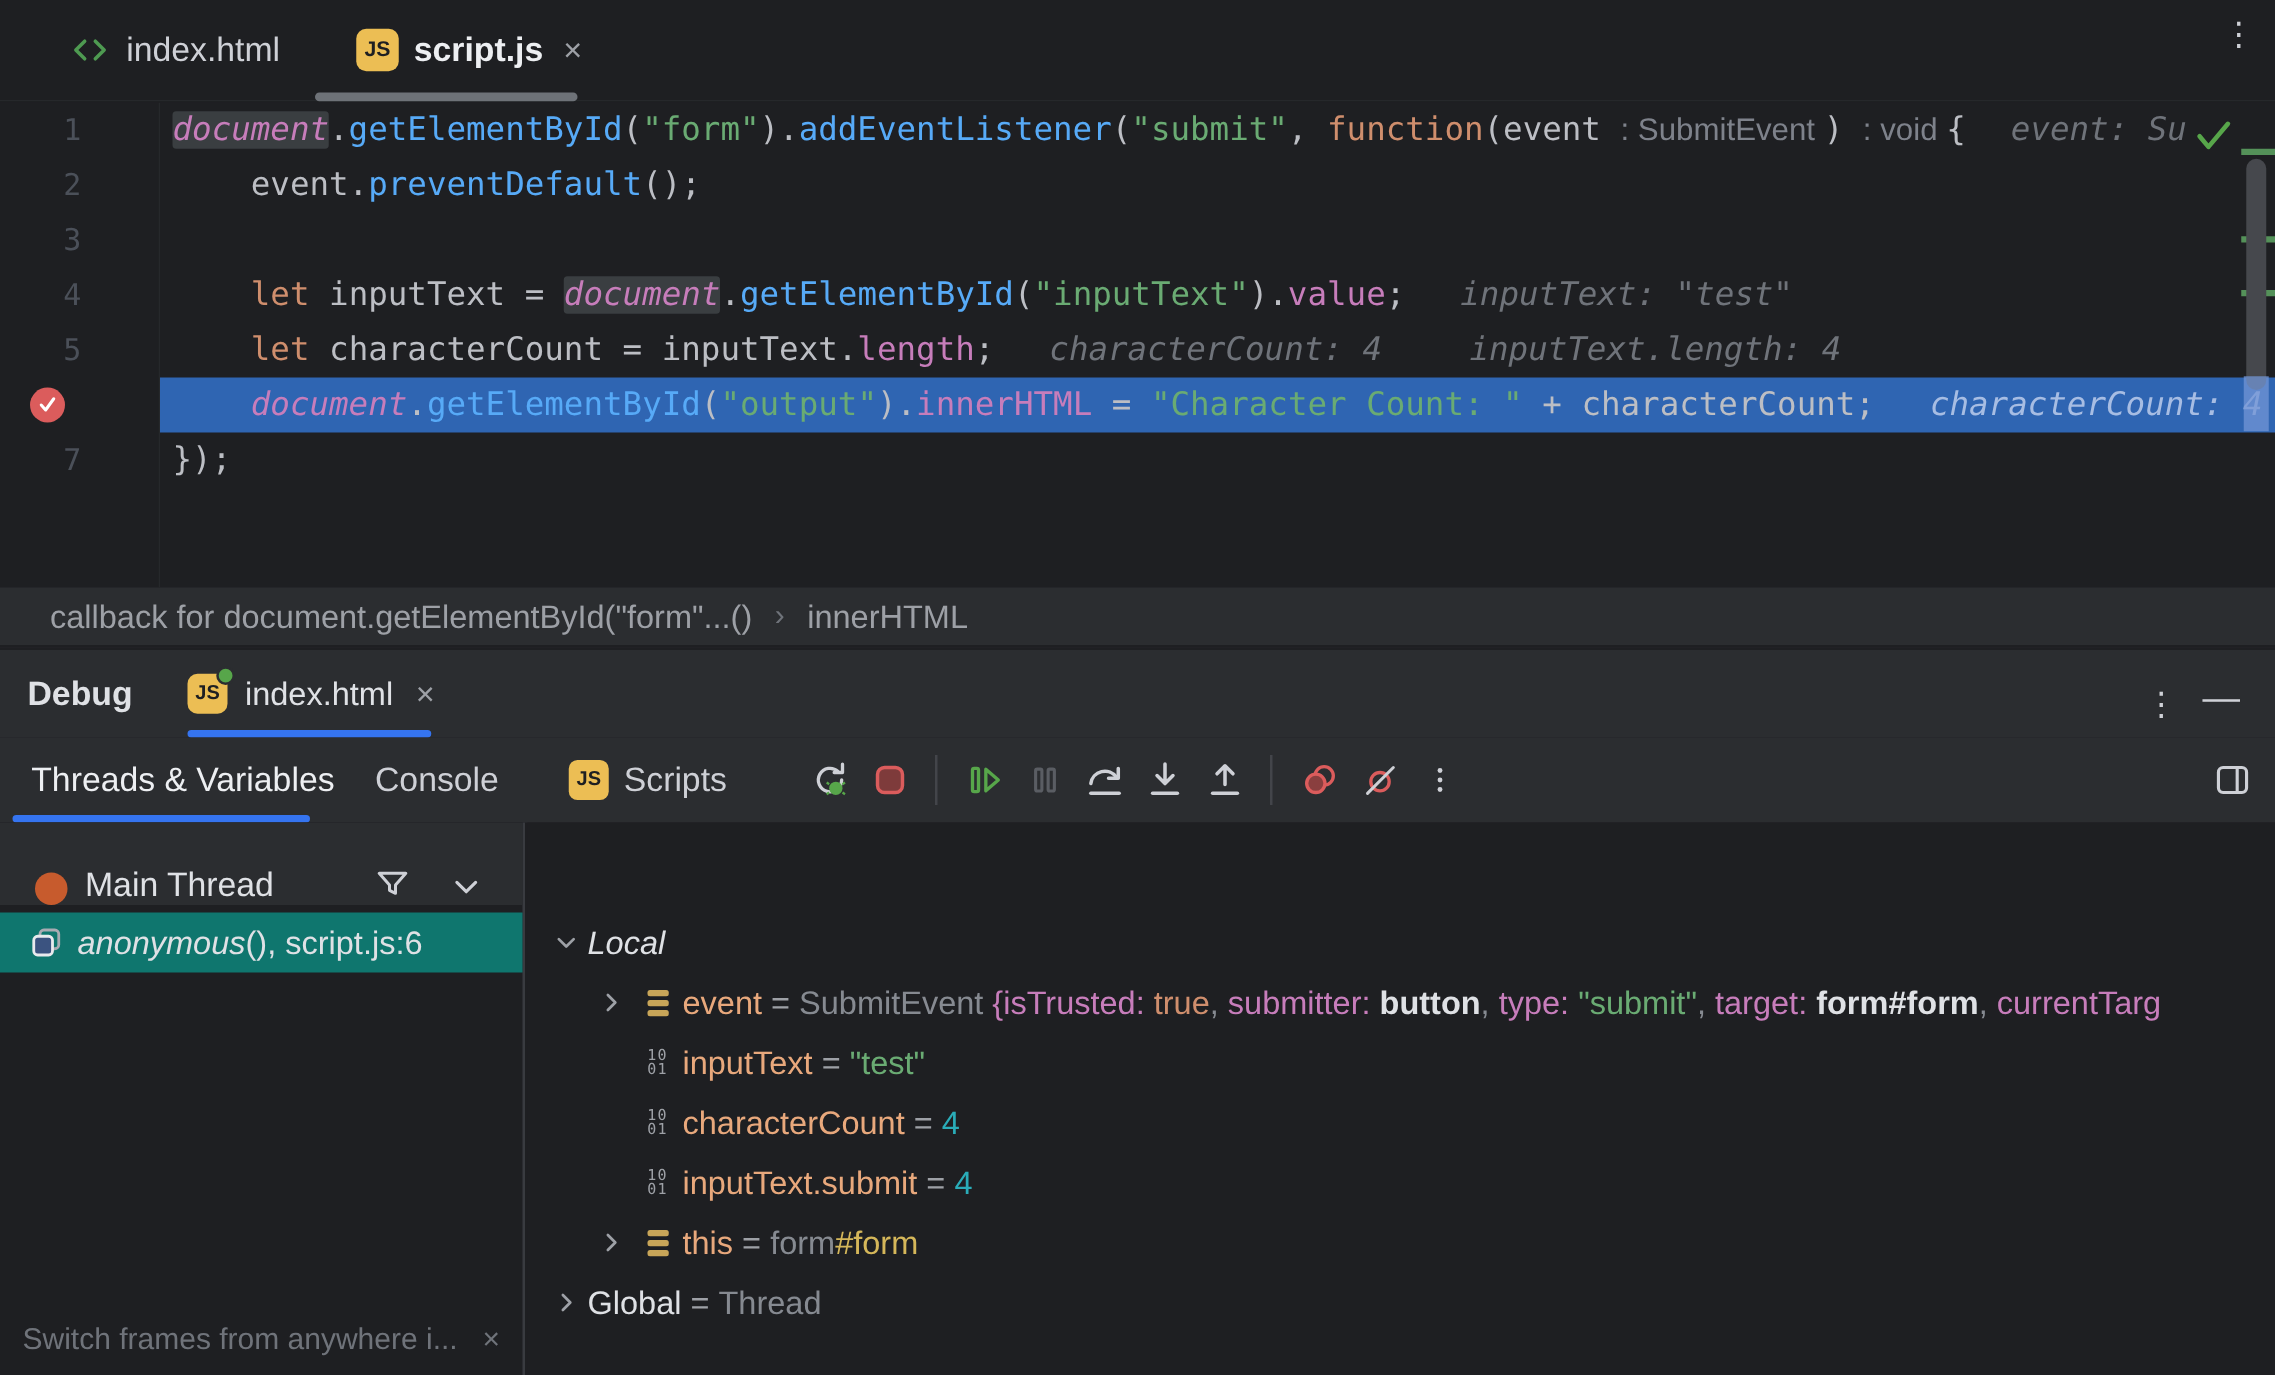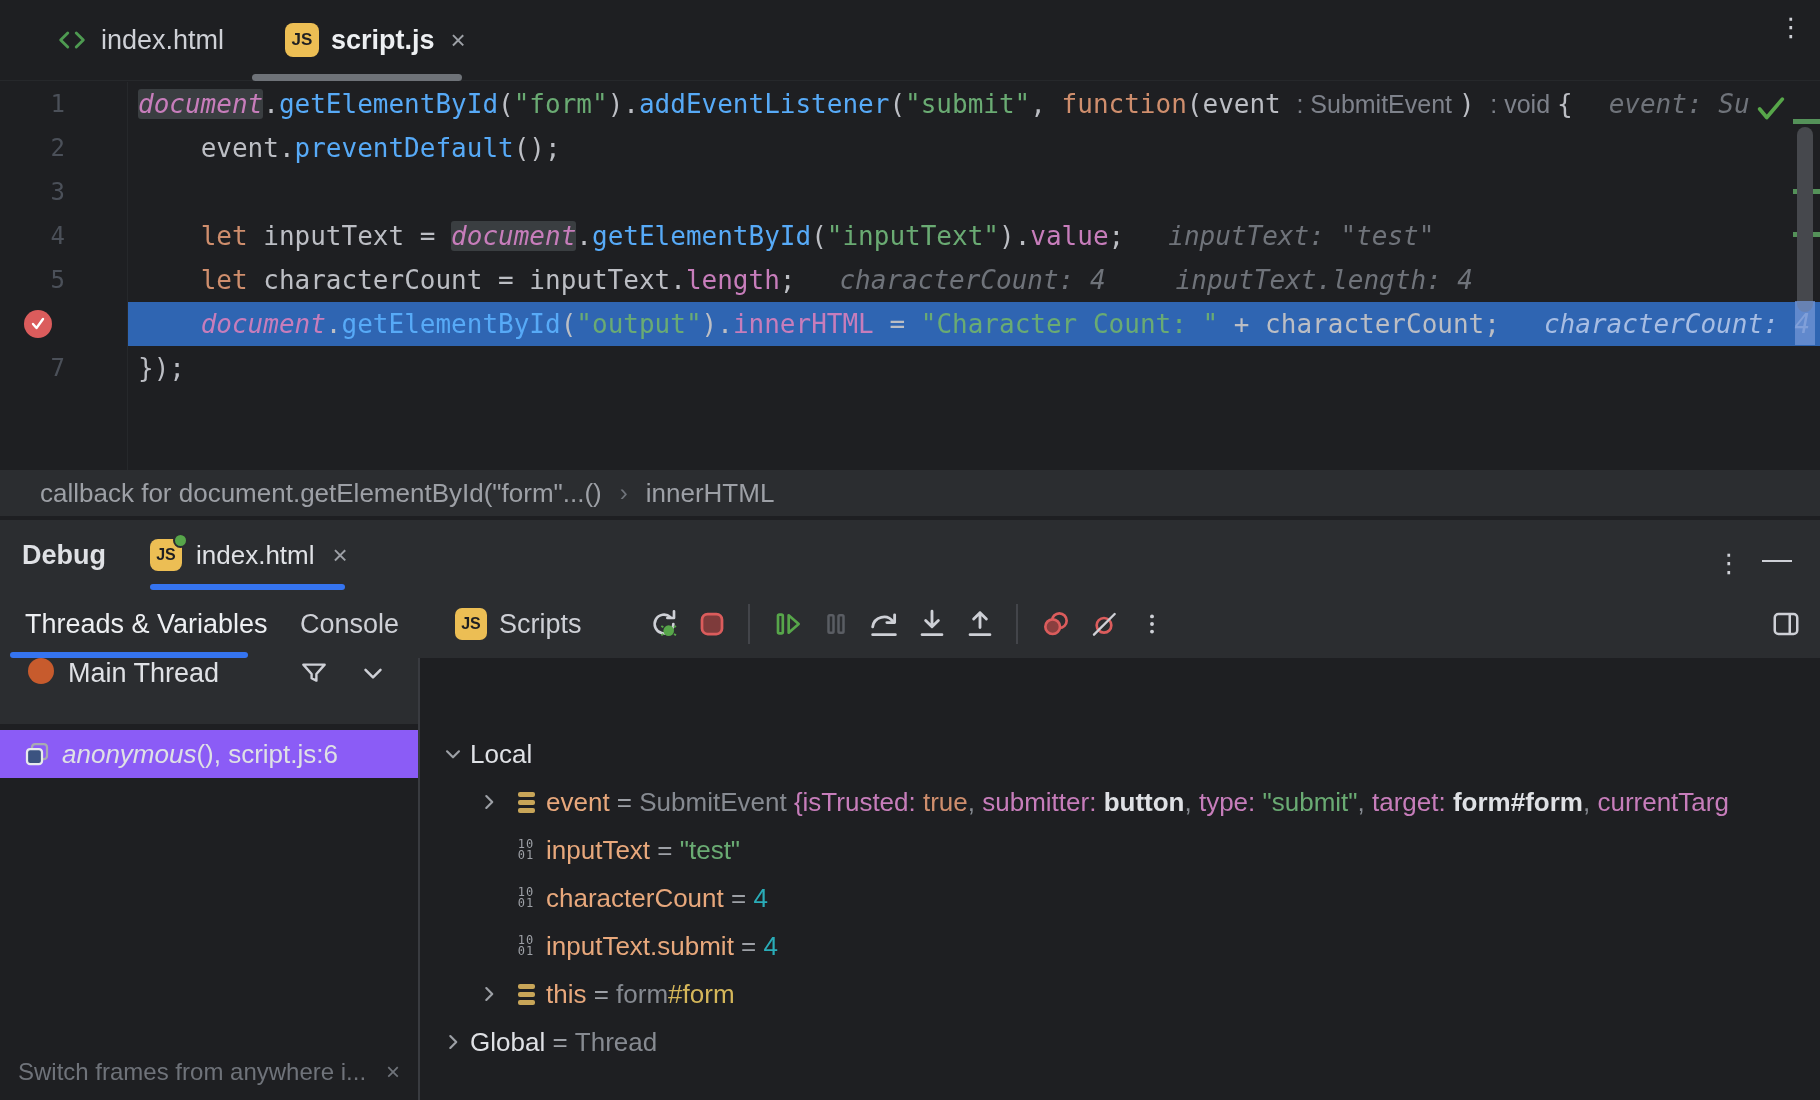--- a/index.html
+++ b/index.html
@@ -56,24 +56,24 @@
   
   .dbg-toolbar { position:absolute; left:0; top:590px; width:100%; height:68px; background:#2B2D30; }
   .ttab { position:absolute; top:0; height:68px; display:flex; align-items:center; gap:12px; font-size:27px; color:#CED0D6; }
   .ttab.active { color:#EDEFF2; }
   .ttab-underline { position:absolute; top:62px; height:6px; border-radius:3px; background:#3574F0; }
   .ttab .jsicon { width:32px; height:32px; font-size:16px; border-radius:7px; }
   .dico { position:absolute; top:10px; width:48px; height:48px; display:flex; align-items:center; justify-content:center; border-radius:6px; }
   .dsep { position:absolute; top:14px; width:2px; height:40px; background:#43454A; }
   
   .frames { position:absolute; left:0; top:658px; width:420px; bottom:0; background:#1E1F22; border-right:2px solid #393B40; }
-  .thread-row { position:absolute; left:0; top:0; width:100%; height:66px; background:#2B2D30; display:flex; align-items:flex-start; }
+  .thread-row { position:absolute; left:0; top:0; width:100%; height:66px; background:#2B2D30; display:flex; align-items:flex-end; }
   .thread-dot { width:26px; height:26px; border-radius:50%; background:#C75B2D; margin-left:28px; }
   .thread-name { margin-left:14px; font-size:27px; color:#DFE1E5; }
-  .frame-row { position:absolute; left:0; top:72px; width:100%; height:48px; background:#8b5cf6; display:flex; align-items:center; font-size:26px; color:#DFE1E5; }
+  .frame-row { position:absolute; left:0; top:72px; width:100%; height:48px; background:#0f766e; display:flex; align-items:center; font-size:26px; color:#DFE1E5; }
   .frame-row .it { font-style:italic; }
   .banner { position:absolute; left:0; bottom:6px; width:100%; height:36px; display:flex; align-items:flex-start; font-size:24px; color:#6F737A; }
   .banner .bx { position:absolute; right:18px; font-size:24px; color:#6F737A; }
   .vars { position:absolute; left:422px; top:658px; right:0; bottom:0; background:#1E1F22; }
   .watchbar { position:absolute; left:0; top:0; width:100%; height:66px; border-bottom:1px solid #2D2F33; display:flex; align-items:center; }
   .watchbar .ph { margin-left:24px; font-family:"DejaVu Sans Mono","DejaVu Sans",monospace; font-size:26px; color:#6F737A; white-space:pre; }
   .tree { position:absolute; left:0; top:72px; right:0; bottom:0; overflow:hidden; }
   .vrow { height:48px; display:flex; align-items:center; white-space:pre; overflow:hidden; font-size:26px; }
   .vchev { width:34px; display:flex; justify-content:center; flex:none; }
   .vicon { width:40px; display:flex; justify-content:center; align-items:center; flex:none; }
@@ -267,21 +267,21 @@
       <span style="margin-left:10px;"><span class="it">anonymous</span><span>(), script.js:6</span></span>
     </div>
     <div class="banner">
       <span style="margin-left:18px;">Switch frames from anywhere i...</span>
       <span class="bx">×</span>
     </div>
   </div>
 
   <div class="vars">
     <div class="tree" id="vtree">
-        <div class="vrow" style="padding-left: 14px;"><span class="vchev"><svg width="26" height="26" viewBox="0 0 24 24">
+        <div class="vrow" style="padding-left: 14px; font-style: italic;"><span class="vchev"><svg width="26" height="26" viewBox="0 0 24 24">
               <path d="M6.5 9.5 12 15l5.5-5.5" fill="none" stroke="#9DA0A6" stroke-width="2" stroke-linecap="round" stroke-linejoin="round"></path>
             </svg></span><span class="t-white">Local</span></div>
         <div class="vrow" style="padding-left: 50px;"><span class="vchev"><svg width="26" height="26" viewBox="0 0 24 24">
               <path d="M9.5 6.5 15 12l-5.5 5.5" fill="none" stroke="#9DA0A6" stroke-width="2" stroke-linecap="round" stroke-linejoin="round"></path>
             </svg></span><span class="vicon"><span class="objic"><i></i><i></i><i></i></span></span><span class="t-vn">event</span><span class="t-eq"> = </span><span class="t-gray">SubmitEvent </span><span class="t-key">{isTrusted: </span><span class="t-orange">true</span><span class="t-gray">, </span><span class="t-key">submitter: </span><span class="t-bold">button</span><span class="t-gray">, </span><span class="t-key">type: </span><span class="t-str">"submit"</span><span class="t-gray">, </span><span class="t-key">target: </span><span class="t-bold">form#form</span><span class="t-gray">, </span><span class="t-key">currentTarg</span></div>
         <div class="vrow" style="padding-left: 50px;"><span class="vchev"></span><span class="vicon"><span class="prim">10<br>01</span></span><span class="t-vn">inputText</span><span class="t-eq"> = </span><span class="t-str">"test"</span></div>
         <div class="vrow" style="padding-left: 50px;"><span class="vchev"></span><span class="vicon"><span class="prim">10<br>01</span></span><span class="t-vn">characterCount</span><span class="t-eq"> = </span><span class="t-num">4</span></div>
         <div class="vrow" style="padding-left: 50px;"><span class="vchev"></span><span class="vicon"><span class="prim">10<br>01</span></span><span class="t-vn">inputText.submit</span><span class="t-eq"> = </span><span class="t-num">4</span></div>
         <div class="vrow" style="padding-left: 50px;"><span class="vchev"><svg width="26" height="26" viewBox="0 0 24 24">
               <path d="M9.5 6.5 15 12l-5.5 5.5" fill="none" stroke="#9DA0A6" stroke-width="2" stroke-linecap="round" stroke-linejoin="round"></path>

